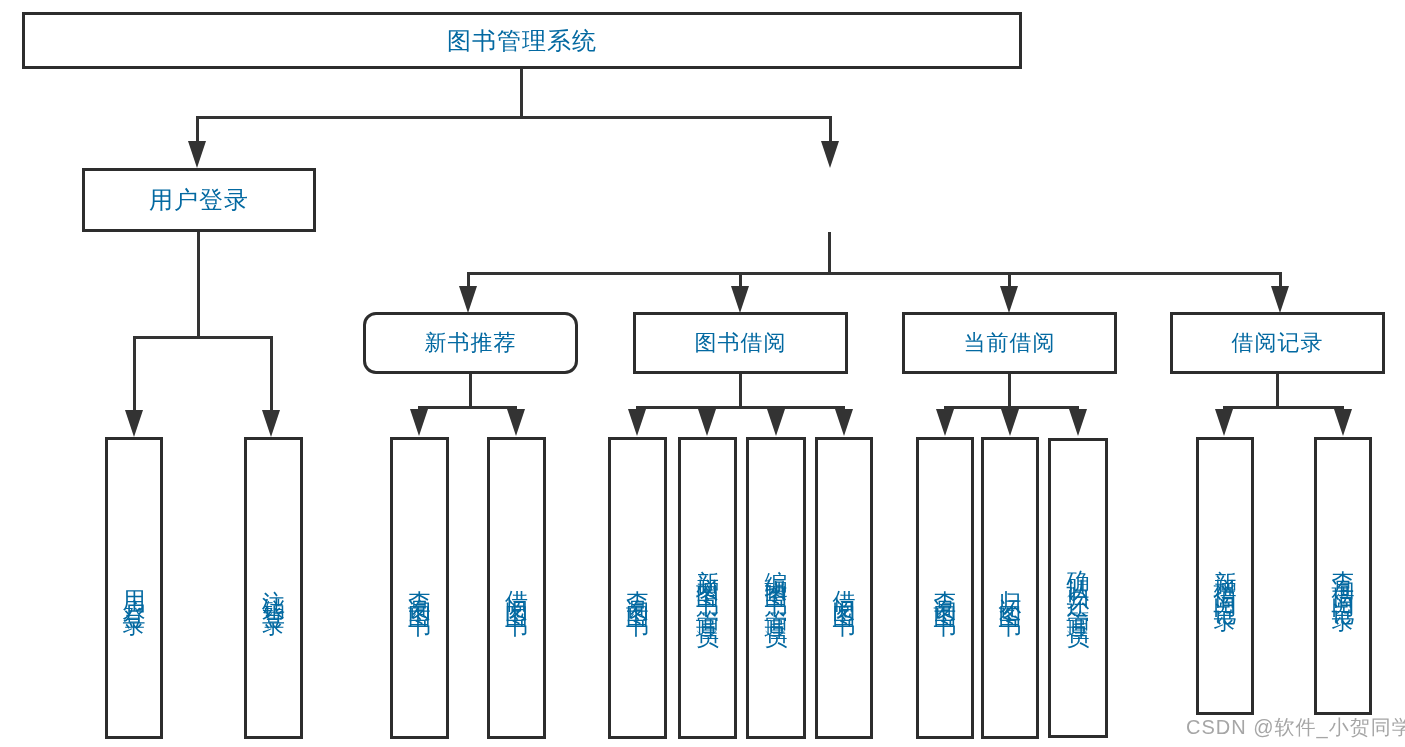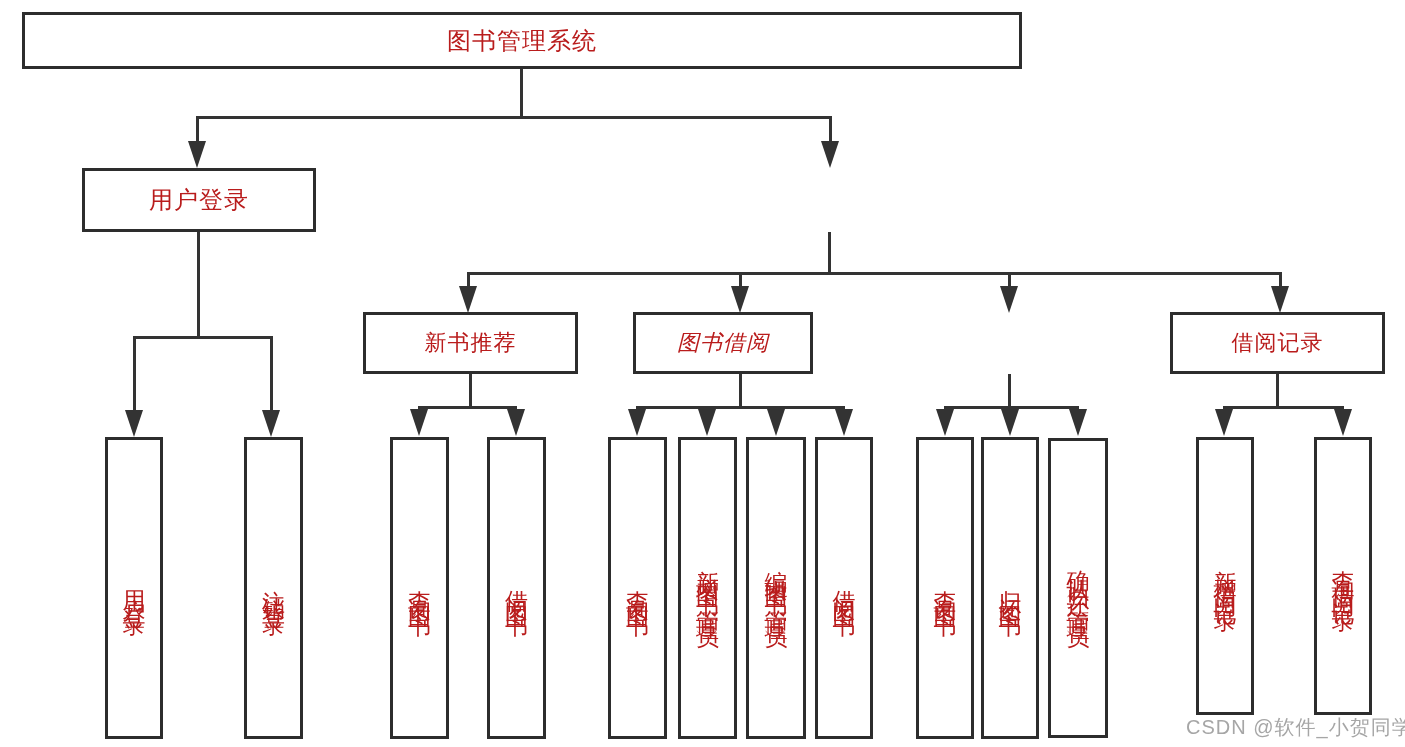--- a/index.html
+++ b/index.html
@@ -17,21 +17,21 @@
     color: #262626;
   }
   .box {
     position: absolute;
     box-sizing: border-box;
     border: 3px solid #2d2d2d;
     background: #ffffff;
     display: flex;
     align-items: center;
     justify-content: center;
-    color: #b91c1c;
+    color: #0369a1;
   }
   .hlabel { font-size: 24px; letter-spacing: 1px; white-space: nowrap; }
   .hlabel.l3 { font-size: 22px; }
   .vbox {
     writing-mode: vertical-rl;
     text-orientation: mixed;
     font-size: 23px;
     line-height: 1;
     letter-spacing: 8px;
     justify-content: center;
@@ -92,25 +92,28 @@
   <div class="hline" style="left:467px; top:272px; width:815px;"></div>
   <div class="vline" style="left:467px; top:272px; height:16px;"></div>
   <div class="arrow" style="left:459px; top:286px;"></div>
   <div class="vline" style="left:739px; top:272px; height:16px;"></div>
   <div class="arrow" style="left:731px; top:286px;"></div>
   <div class="vline" style="left:1008px; top:272px; height:16px;"></div>
   <div class="arrow" style="left:1000px; top:286px;"></div>
   <div class="vline" style="left:1279px; top:272px; height:16px;"></div>
   <div class="arrow" style="left:1271px; top:286px;"></div>
 
-  <div class="box hlabel l3" style="left:363px; top:312px; width:215px; height:62px;">
+  <div class="box hlabel l3" style="left:363px; top:312px; width:215px; height:62px;border-radius:13px;">
     <span>新书推荐</span>
   </div>
-  <div class="box hlabel l3" style="left:633px; top:312px; width:180px; height:62px;font-style:italic;">
+  <div class="box hlabel l3" style="left:633px; top:312px; width:215px; height:62px;">
     <span>图书借阅</span>
+  </div>
+  <div class="box hlabel l3" style="left:902px; top:312px; width:215px; height:62px;">
+    <span>当前借阅</span>
   </div>
   <div class="box hlabel l3" style="left:1170px; top:312px; width:215px; height:62px;">
     <span>借阅记录</span>
   </div>
 
   <div class="vline" style="left:469px; top:374px; height:35px;"></div>
   <div class="hline" style="left:418px; top:406px; width:99px;"></div>
   <div class="arrow" style="left:410px; top:409px;"></div>
   <div class="arrow" style="left:507px; top:409px;"></div>
 

